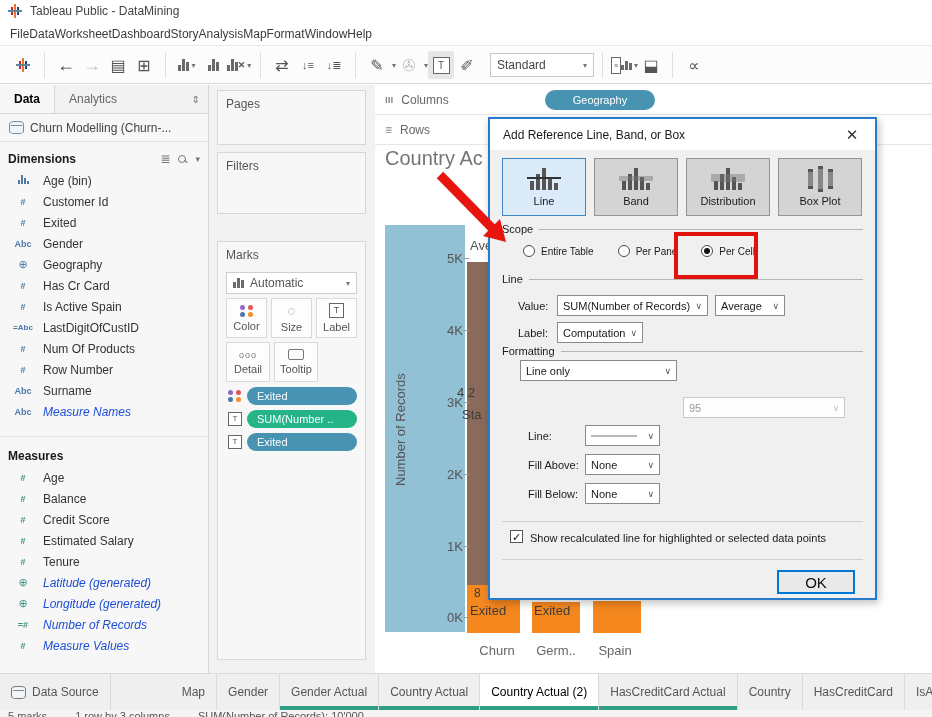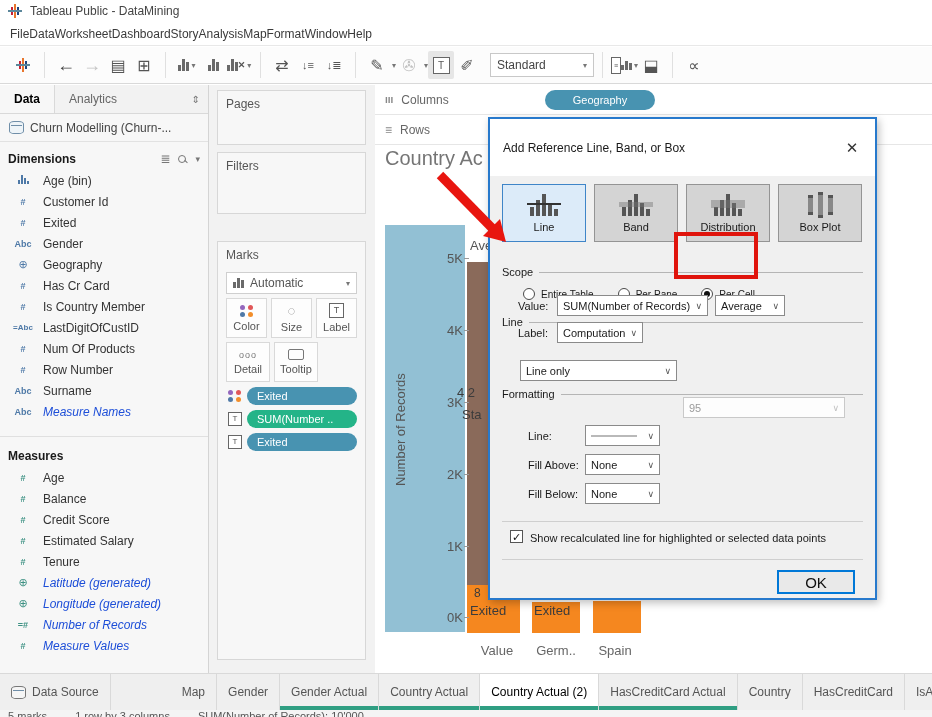--- a/index.html
+++ b/index.html
@@ -63,21 +63,21 @@
   .shelfrow{position:absolute;left:0;width:557px;height:30px;border-bottom:1px solid #e6e6e6;display:flex;align-items:center;padding-left:10px;box-sizing:border-box;background:#fff;color:#666;gap:8px;}
   .gpill{position:absolute;left:170px;top:5px;width:110px;height:20px;border-radius:10px;background:#4893b1;color:#fff;font-size:11px;display:flex;align-items:center;justify-content:center;}
   .sheet-title{position:absolute;left:10px;top:62px;font-size:20px;color:#757575;}
   .ylab{position:absolute;left:18px;top:200px;width:16px;font-size:13px;color:#555;writing-mode:vertical-rl;transform:rotate(180deg);height:290px;text-align:center;}
   .ytick{position:absolute;right:469px;font-size:13px;color:#555;width:40px;text-align:right;}
   .ytickmark{position:absolute;left:89px;width:5px;height:1px;background:#999;}
   .xlab{position:absolute;top:558px;font-size:13px;color:#666;text-align:center;width:60px;}
   .frag{position:absolute;overflow:hidden;white-space:nowrap;color:#3c3c3c;font-size:13px;}
   
   .dialog{position:absolute;left:113px;top:32px;width:389px;height:483px;background:#f0f0f0;border:2px solid #2779cc;box-sizing:border-box;z-index:10;box-shadow:2px 3px 8px rgba(0,0,0,.25);}
-  .dlg-title{height:31px;background:#fff;display:flex;align-items:center;padding:13px 13px;justify-content:space-between;color:#1a1a1a;}
+  .dlg-title{height:31px;background:#fff;display:flex;align-items:center;padding:0 13px;justify-content:space-between;color:#1a1a1a;}
   .dlg-x{font-size:15px;color:#333;width:20px;text-align:center;}
   .typebtns{display:flex;gap:8px;margin:8px 12px 0 12px;}
   .typebtn{width:84px;height:58px;border:1px solid #949494;background:#d4d4d4;display:flex;flex-direction:column;align-items:center;justify-content:center;gap:5px;font-size:11px;color:#1a1a1a;box-sizing:border-box;}
   .typebtn.sel{background:#dcebf9;border-color:#3f85c8;}
   .grp{display:flex;align-items:center;margin:0 12px;gap:6px;}
   .grp .glabel{color:#1a1a1a;font-size:11px;}
   .grp .gline{flex:1;border-top:1px solid #b5b5b5;height:0;}
   .radio{display:flex;align-items:center;gap:6px;font-size:10px;color:#1a1a1a;}
   .rc{width:12px;height:12px;border:1px solid #4a4a4a;border-radius:50%;background:#fff;position:relative;box-sizing:border-box;}
   .rc.on::after{content:"";position:absolute;left:2px;top:2px;width:6px;height:6px;border-radius:50%;background:#111;}
@@ -251,21 +251,21 @@
     <div class="fieldrow dim">
         <span class="fi" style="font-size:11px;font-weight:400;">⊕</span>
         <span>Geography</span>
       </div>
     <div class="fieldrow dim">
         <span class="fi">#</span>
         <span>Has Cr Card</span>
       </div>
     <div class="fieldrow dim">
         <span class="fi">#</span>
-        <span>Is Country Member</span>
+        <span>Is Active Spain</span>
       </div>
     <div class="fieldrow dim">
         <span class="fi" style="font-size:8px;">=Abc</span>
         <span>LastDigitOfCustID</span>
       </div>
     <div class="fieldrow dim">
         <span class="fi">#</span>
         <span>Num Of Products</span>
       </div>
     <div class="fieldrow dim">
@@ -425,21 +425,21 @@
     <div class="ytickmark" style="top:461px;"></div>
       <div class="ytickmark" style="top:532px;"></div>
 
     <div class="frag" style="left:95px;top:153px;width:18px;color:#555;">Ave</div>
     <div class="frag" style="left:82px;top:300px;width:31px;">4 2</div>
     <div class="frag" style="left:87px;top:322px;width:26px;">Sta</div>
     <div class="frag" style="left:99px;top:501px;width:14px;font-size:12px;">8</div>
     <div class="frag" style="left:95px;top:518px;width:52px;">Exited</div>
     <div class="frag" style="left:159px;top:518px;width:52px;">Exited</div>
 
-    <div class="xlab" style="left:92px;">Value</div>
+    <div class="xlab" style="left:92px;">Churn</div>
     <div class="xlab" style="left:151px;">Germ..</div>
     <div class="xlab" style="left:210px;">Spain</div>
 
     <div class="dialog">
       <div class="dlg-title">
         <span>Add Reference Line, Band, or Box</span>
         <span class="dlg-x">✕</span>
       </div>
       <div class="typebtns">
         <div class="typebtn sel">
@@ -478,21 +478,21 @@
         <div class="typebtn">
           <span class="boxplot">
               <i></i>
               <i></i>
               <i></i>
             </span>
           <span>Box Plot</span>
         </div>
       </div>
 
-      <div class="grp" style="margin-top:24px;">
+      <div class="grp" style="margin-top:7px;">
         <span class="glabel">Scope</span>
         <span class="gline"></span>
       </div>
       <div style="display:flex;gap:24px;margin:10px 0 0 33px;">
         <span class="radio">
             <span class="rc"></span>
             <span>Entire Table</span>
           </span>
         <span class="radio">
             <span class="rc"></span>

